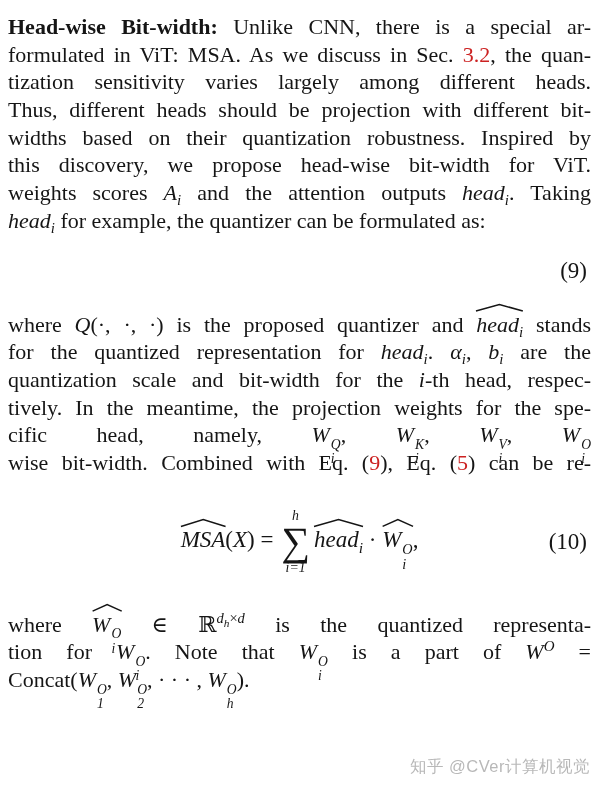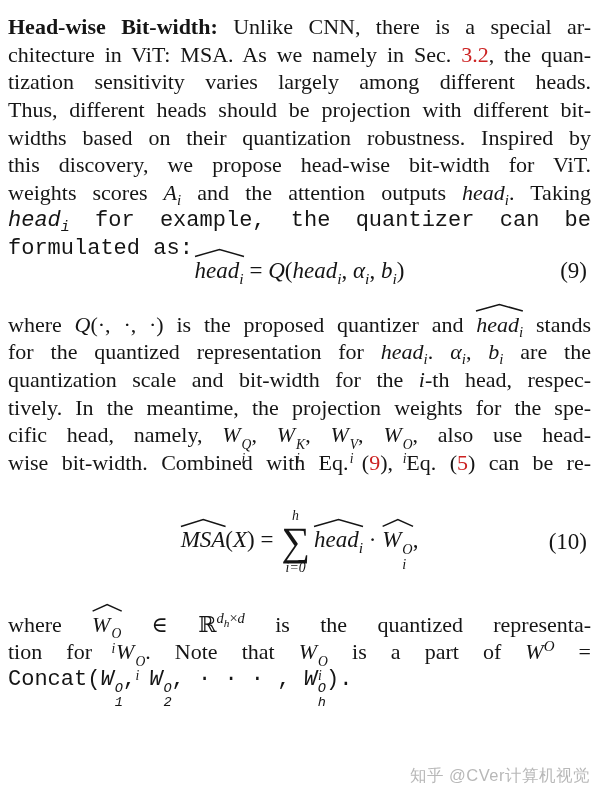--- a/index.html
+++ b/index.html
@@ -20,21 +20,21 @@
     font-size:22px;
     line-height:27.7px;
   }
   .para{margin:0;}
   .line{
     text-align:justify;
     text-align-last:justify;
     height:27.7px;
     white-space:normal;
   }
-  .line.last{text-align-last:left;font-family:Liberation Mono, monospace;}
+  .line.last{text-align-last:left;}
   .b{font-weight:700;}
   .mi{font-style:italic;}
   .red{color:var(--link);}
   sub,sup{line-height:0;font-size:0.68em;}
   sub.mi,sup.mi{font-style:italic;}
   
   .ss{
     display:inline-flex;flex-direction:column;align-items:flex-start;
     font-size:0.62em;line-height:1.05;font-style:italic;
     vertical-align:-0.5em;padding-left:1px;
@@ -55,45 +55,42 @@
     position:relative;display:flex;align-items:center;justify-content:center;
     font-size:23px;
   }
   .eq.eq9{height:46px;margin:13px 0 17px;}
   .eq.eq10{height:90px;margin:20px 0 24px;}
   .eqnum{position:absolute;right:4px;}
   
   sup.rsup{font-size:0.66em;}
   sup.rsup sub{font-size:0.78em;}
   .wm{
-    position:absolute;right:10px;bottom:14px;
+    position:absolute;right:10px;bottom:23px;
     font-family:"Liberation Sans","DejaVu Sans",sans-serif;
     font-size:16.5px;color:var(--wm);letter-spacing:0.5px;
   }
 </style>
 </head>
 <body>
 
 <div class="page">
 
   <div class="para">
     <div class="line"><span class="b">Head-wise Bit-width:</span><span> Unlike CNN, there is a special ar-</span></div>
-    <div class="line"><span>chitecture in ViT: MSA. As we namely in Sec. </span><span class="red">3.2</span><span>, the quan-</span></div>
+    <div class="line"><span>formulated in ViT: MSA. As we discuss in Sec. </span><span class="red">3.2</span><span>, the quan-</span></div>
     <div class="line"><span>tization sensitivity varies largely among different heads.</span></div>
     <div class="line"><span>Thus, different heads should be projection with different bit-</span></div>
     <div class="line"><span>widths based on their quantization robustness.  Inspired by</span></div>
     <div class="line"><span>this discovery, we propose head-wise bit-width for ViT.</span></div>
     <div class="line"><span>weights scores </span><span class="mi">A</span><sub class="mi">i</sub><span> and the attention outputs </span><span class="mi">head</span><sub class="mi">i</sub><span>.  Taking</span></div>
     <div class="line last"><span class="mi">head</span><sub class="mi">i</sub><span> for example, the quantizer can be formulated as:</span></div>
   </div>
 
   <div class="eq eq9">
-    <span><span class="hat"><svg viewBox="0 0 100 12" preserveAspectRatio="none">
-            <polyline points="2,11 50,2 98,11"></polyline>
-          </svg><span class="mi">head</span><sub class="mi">i</sub></span><span> = </span><span class="mi">Q</span><span>(</span><span class="mi">head</span><sub class="mi">i</sub><span>, </span><span class="mi">α</span><sub class="mi">i</sub><span>, </span><span class="mi">b</span><sub class="mi">i</sub><span>)</span></span>
     <span class="eqnum">(9)</span>
   </div>
 
   <div class="para">
     <div class="line"><span>where </span><span class="mi">Q</span><span>(·, ·, ·)</span><span> is the proposed quantizer and </span><span class="hat"><svg viewBox="0 0 100 12" preserveAspectRatio="none">
             <polyline points="2,11 50,2 98,11"></polyline>
           </svg><span class="mi">head</span><sub class="mi">i</sub></span><span> stands</span></div>
     <div class="line"><span>for the quantized representation for </span><span class="mi">head</span><sub class="mi">i</sub><span>.  </span><span class="mi">α</span><sub class="mi">i</sub><span>, </span><span class="mi">b</span><sub class="mi">i</sub><span> are the</span></div>
     <div class="line"><span>quantization scale and bit-width for the </span><span class="mi">i</span><span>-th head, respec-</span></div>
     <div class="line"><span>tively. In the meantime, the projection weights for the spe-</span></div>
@@ -102,31 +99,31 @@
           <span>i</span>
         </span><span>, </span><span class="mi">W</span><span class="ss">
           <span>K</span>
           <span>i</span>
         </span><span>, </span><span class="mi">W</span><span class="ss">
           <span>V</span>
           <span>i</span>
         </span><span>, </span><span class="mi">W</span><span class="ss">
           <span>O</span>
           <span>i</span>
-        </span><span>, also use head-</span></div>
+        </span></div>
     <div class="line"><span>wise bit-width.  Combined with Eq. (</span><span class="red">9</span><span>), Eq. (</span><span class="red">5</span><span>) can be re-</span></div>
   </div>
 
   <div class="eq eq10">
     <span><span class="hat"><svg viewBox="0 0 100 12" preserveAspectRatio="none">
             <polyline points="2,11 50,2 98,11"></polyline>
           </svg><span class="mi">MSA</span></span><span>(</span><span class="mi">X</span><span>) = </span><span class="sum">
           <span class="top">h</span>
           <span class="sigma">∑</span>
-          <span class="bot">i=0</span>
+          <span class="bot">i=1</span>
         </span><span class="hat"><svg viewBox="0 0 100 12" preserveAspectRatio="none">
             <polyline points="2,11 50,2 98,11"></polyline>
           </svg><span class="mi">head</span><sub class="mi">i</sub></span><span> · </span><span class="hat"><svg viewBox="0 0 100 12" preserveAspectRatio="none">
             <polyline points="2,11 50,2 98,11"></polyline>
           </svg><span class="mi">W</span><span class="ss">
             <span>O</span>
             <span>i</span>
           </span></span><span>,</span></span>
     <span class="eqnum">(10)</span>
   </div>

